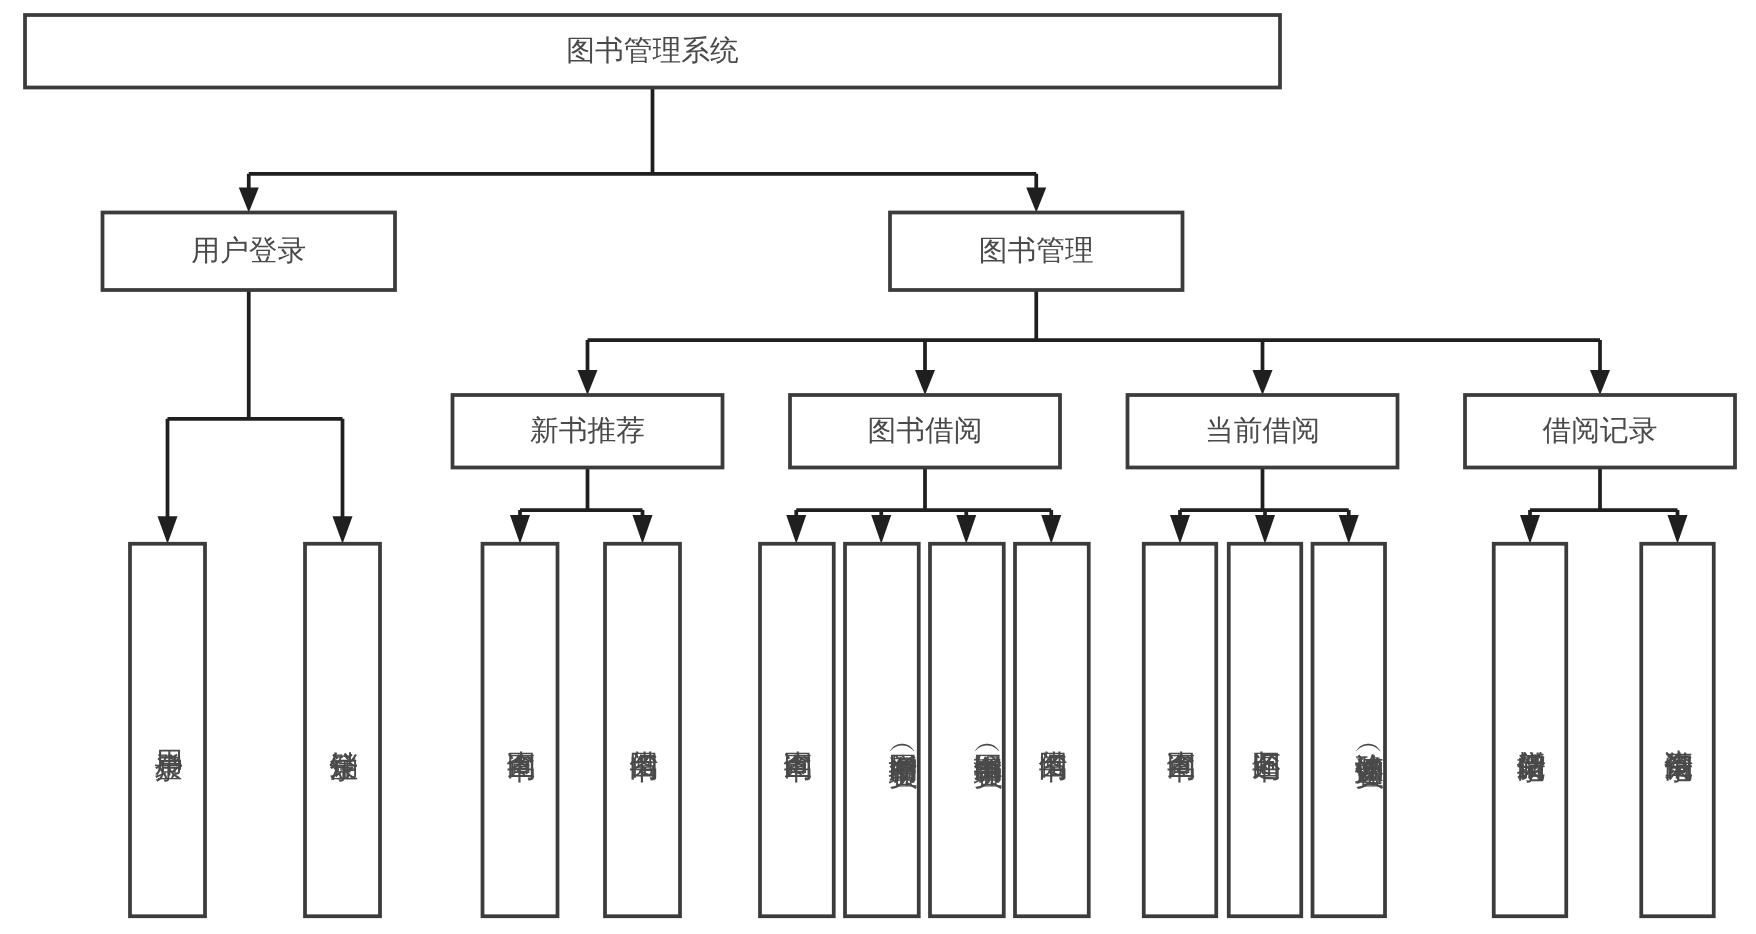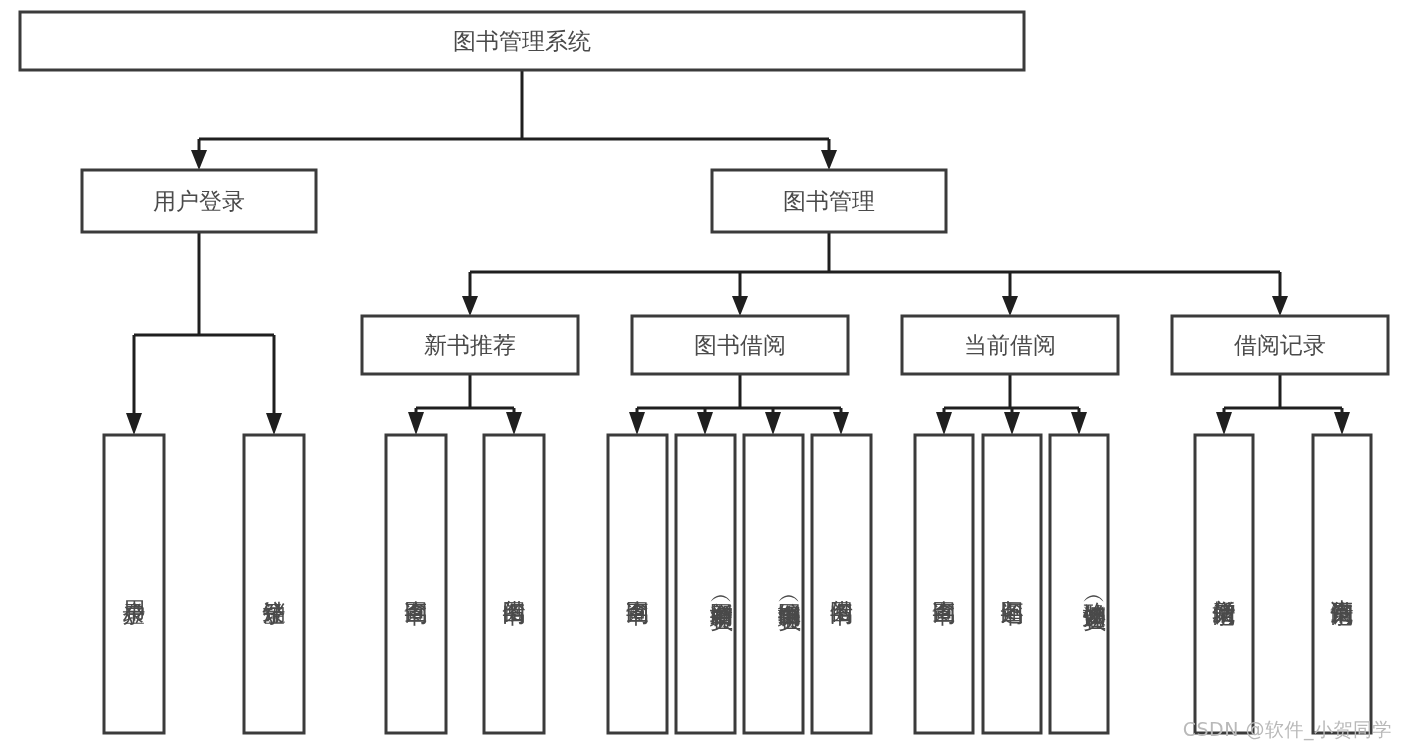--- a/index.html
+++ b/index.html
@@ -210,14 +210,13 @@
   <div class="leaf-label-wrap" style="left:608px; top:435px; width:59px; height:298px;">查询图书</div>
   <div class="leaf-label-wrap" style="left:676px; top:435px; width:59px; height:298px; align-items:flex-start; padding-top:8px; box-sizing:border-box;">新增图书（管理员）</div>
   <div class="leaf-label-wrap" style="left:744px; top:435px; width:59px; height:298px; align-items:flex-start; padding-top:8px; box-sizing:border-box;">编辑图书（管理员）</div>
   <div class="leaf-label-wrap" style="left:812px; top:435px; width:59px; height:298px;">借阅图书</div>
   <div class="leaf-label-wrap" style="left:915px; top:435px; width:58px; height:298px;">查询图书</div>
   <div class="leaf-label-wrap" style="left:983px; top:435px; width:58px; height:298px;">归还图书</div>
   <div class="leaf-label-wrap" style="left:1050px; top:435px; width:58px; height:298px; align-items:flex-start; padding-top:8px; box-sizing:border-box;">确认归还（管理员）</div>
   <div class="leaf-label-wrap" style="left:1195px; top:435px; width:58px; height:298px;">新增借阅记录</div>
   <div class="leaf-label-wrap" style="left:1313px; top:435px; width:58px; height:298px;">查询借阅记录</div>
 
-  <div class="watermark">CSDN @软件_小贺同学</div>
 </div>
 
 </body></html>

